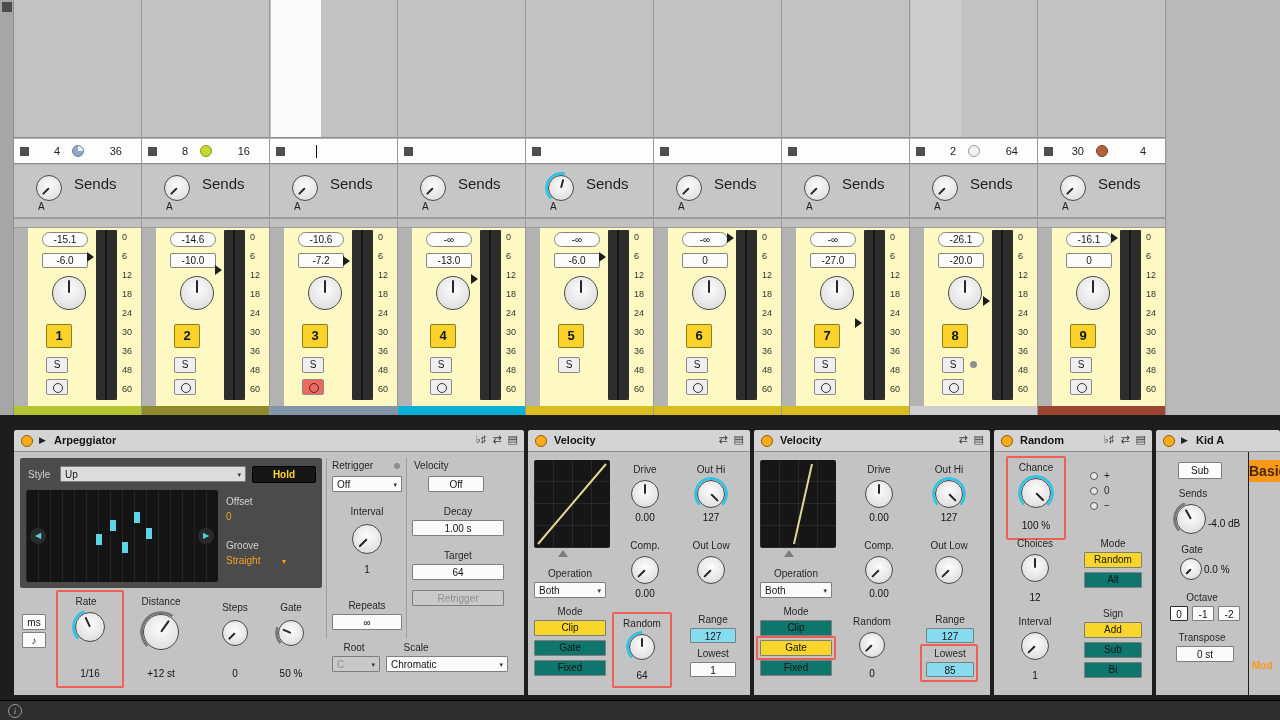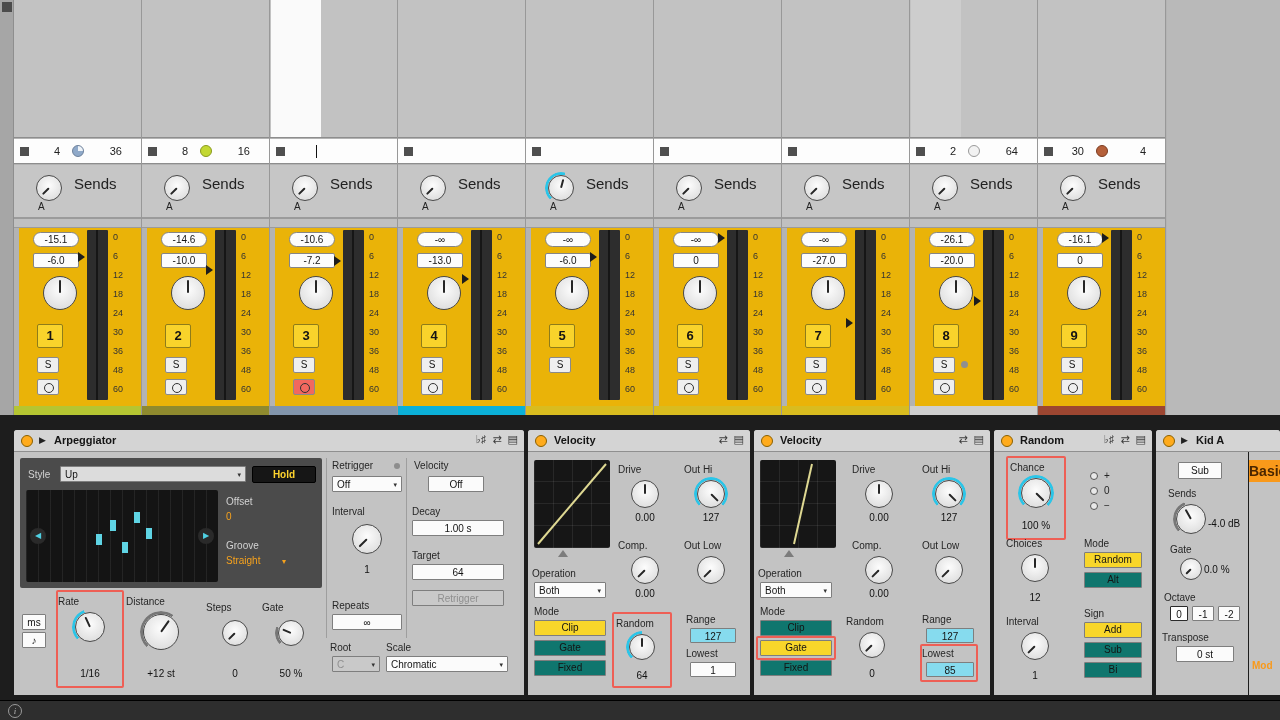--- a/index.html
+++ b/index.html
@@ -23,21 +23,21 @@
   .cicon{position:absolute;left:58px;top:6px;width:12px;height:12px;border-radius:50%}
   .pie-blue{background:conic-gradient(from 0deg,#eef3f8 0 25%,#8fa9c9 25% 100%);border:1px solid #6b7f9a}
   .dot-yg{background:#c3d832;border:1px solid #8a9a1f}
   .dot-white{background:#f2f2f2;border:1px solid #9a9a9a}
   .dot-rust{background:#b5603a;border:1px solid #7c3c20}
   .caret{position:absolute;left:46px;top:6px;width:1px;height:13px;background:#111}
   .sends-cell{position:absolute;top:165px;left:0;right:0;height:53px;background:#c6c6c6;border-bottom:1px solid #9b9b9b}
   .send-knob{position:absolute;left:22px;top:10px;width:26px;height:26px}
   .send-letter{position:absolute;left:24px;top:36px;font-size:10px;color:#222}
   .send-label{position:absolute;left:60px;top:10px;font-size:15px;color:#222}
-  .mixer-cell{position:absolute;top:228px;left:5px;right:0;height:178px;background:#eab308}
+  .mixer-cell{position:absolute;top:228px;left:14px;right:0;height:178px;background:#fef9c3}
   .peak{position:absolute;left:14px;top:4px;width:46px;height:15px;background:#fcfcfc;border:1px solid #858585;border-radius:8px;font-size:10px;line-height:13px;text-align:center}
   .vol{position:absolute;left:14px;top:25px;width:46px;height:15px;background:#fcfcfc;border:1px solid #858585;border-radius:2px;font-size:10px;line-height:13px;text-align:center}
   .vtri{position:absolute;left:59px;width:0;height:0;border-top:5px solid transparent;border-bottom:5px solid transparent;border-left:7px solid #1d1d1d}
   .pan{position:absolute;left:24px;top:48px;width:34px;height:34px}
   .tnum{position:absolute;left:18px;top:96px;width:26px;height:24px;background:#f9d32b;border:1px solid #8e7c1a;border-radius:2px;font-size:13px;font-weight:bold;text-align:center;line-height:21px}
   .solo{position:absolute;left:18px;top:129px;width:22px;height:16px;background:#efefef;border:1px solid #8a8a8a;border-radius:2px;font-size:10px;text-align:center;line-height:14px}
   .armb{position:absolute;left:18px;top:151px;width:22px;height:16px;background:#efefef;border:1px solid #8a8a8a;border-radius:2px}
   .armb::after{content:'';position:absolute;left:6px;top:3px;width:8px;height:8px;border:1.5px solid #333;border-radius:50%}
   .armb.on{background:#f2685f}
   .mini-dot{position:absolute;left:46px;top:133px;width:7px;height:7px;border-radius:50%;background:#8f8f8f}
@@ -55,21 +55,21 @@
     mask:radial-gradient(farthest-side,transparent calc(100% - 3px),#000 calc(100% - 2.5px))}
 
   
   .devarea{position:absolute;left:0;top:415px;width:1280px;height:285px;background:#1d1d1d}
   .device{position:absolute;top:15px;height:265px;background:#c3c3c3;border-radius:3px 3px 0 0}
   .dtitle{position:absolute;top:0;left:0;right:0;height:22px;background:#d4d4d4;border-bottom:1px solid #8f8f8f;border-radius:3px 3px 0 0}
   .power{position:absolute;left:7px;top:5px;width:12px;height:12px;border-radius:50%;background:#ffab1c;border:1px solid #8a6000}
   .prev-tri{position:absolute;left:25px;top:5px;font-size:9px;color:#222}
   .dname{position:absolute;top:4px;font-size:11px;font-weight:bold;color:#141414}
   .dicons{position:absolute;right:6px;top:3px;display:flex;gap:6px;font-size:11px;color:#3d3d3d}
-  .lbl{position:absolute;font-size:10px;color:#262626;}
+  .lbl{position:absolute;font-size:10px;color:#262626;text-align:center}
   .val{position:absolute;font-size:10px;color:#111;text-align:center}
   .vbox{position:absolute;background:#fbfbfb;border:1px solid #7e7e7e;font-size:10px;text-align:center;height:16px;line-height:13px;border-radius:1px;color:#141414;padding-top:1px}
   .dd{display:flex;align-items:center;justify-content:space-between;padding:0 4px;text-align:left}
   .dd .ar{font-size:7px;color:#333}
   .mbtn{position:absolute;background:#0f766e;border:1px solid #7e7e7e;font-size:10px;text-align:center;line-height:14px;height:16px;border-radius:1px}
   .ybtn{background:#f8d62a}
   .cyanbox{background:#86dbee}
   .disbtn{background:#c9c9c9;color:#8f8f8f}
   .redbox{position:absolute;border:2px solid #ee5f55;border-radius:2px;pointer-events:none}
   .vdiv{position:absolute;width:1px;background:#9e9e9e}

